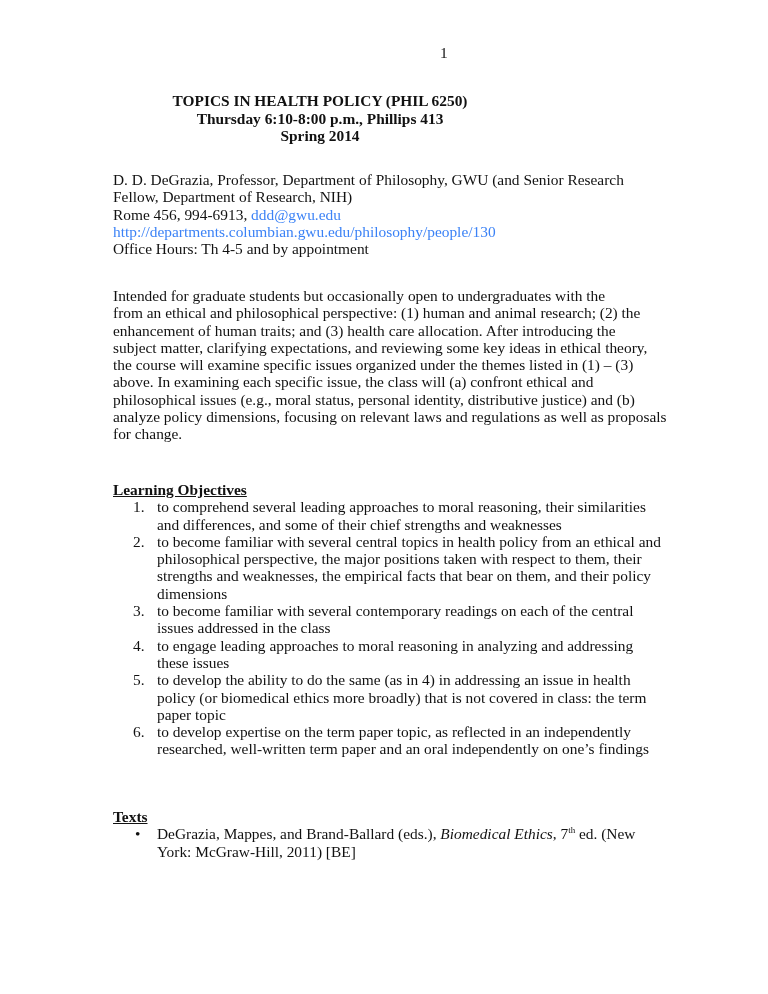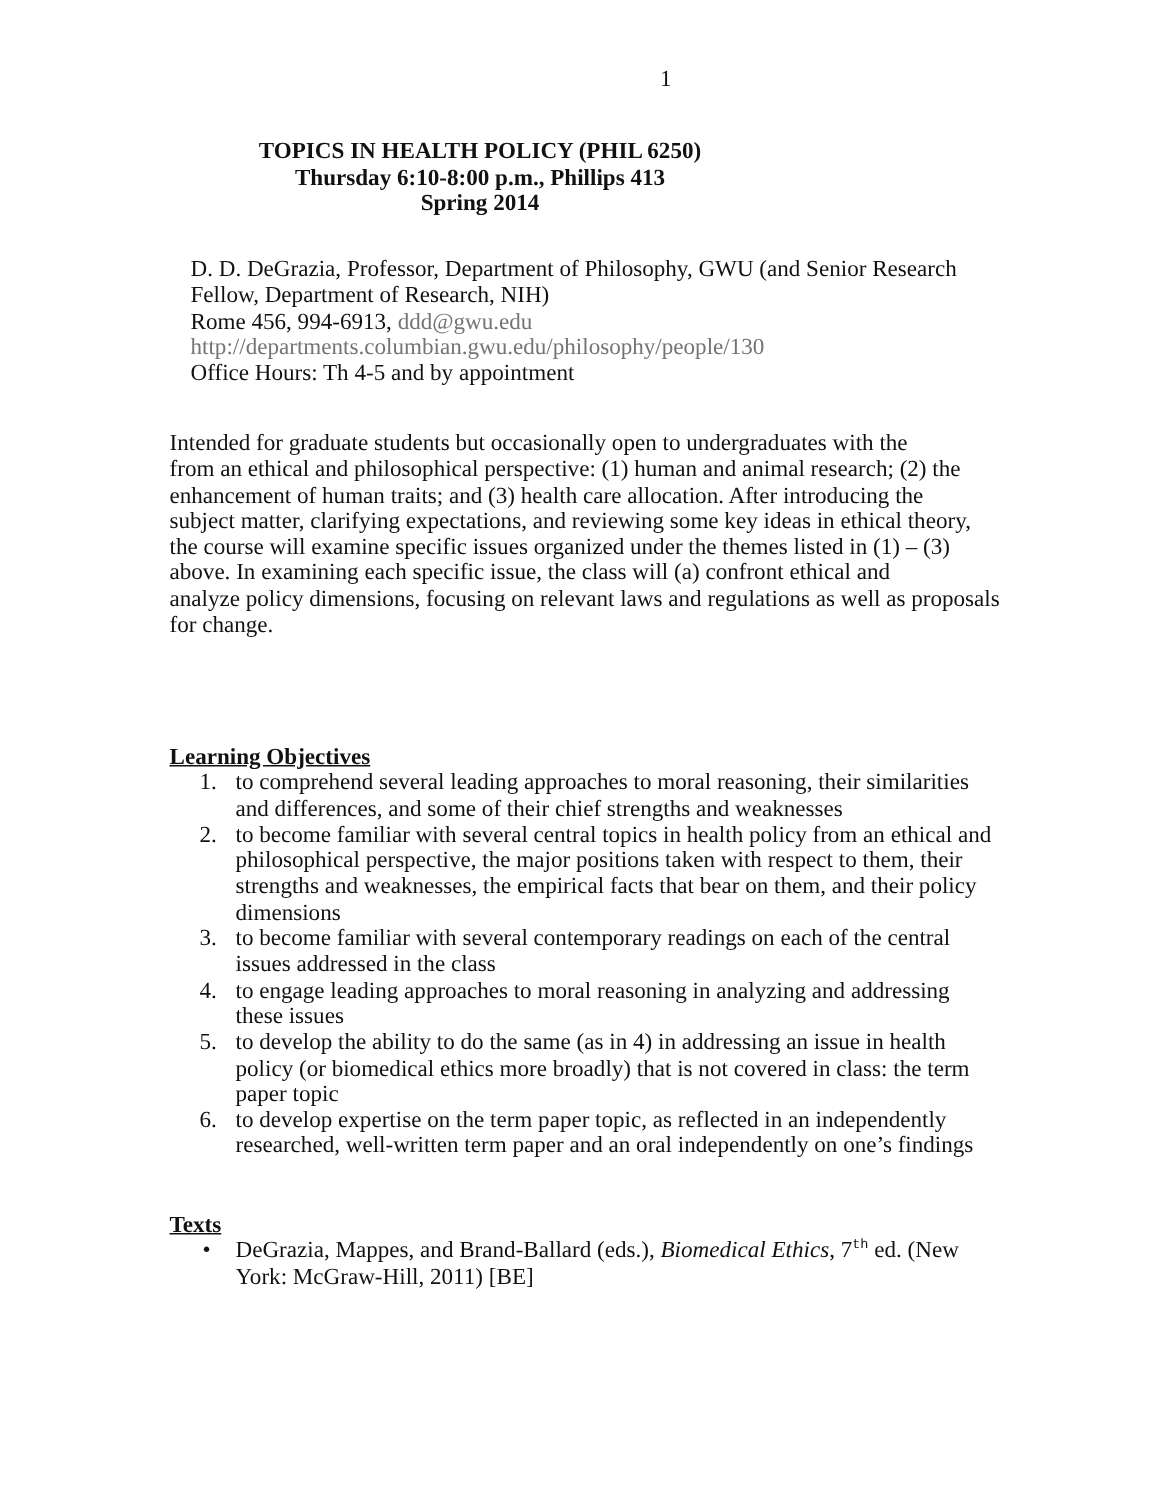--- a/index.html
+++ b/index.html
@@ -4,33 +4,33 @@
 <style>
   html, body { margin: 0; padding: 0; background: #ffffff; }
   body {
     width: 768px; height: 994px; position: relative; overflow: hidden;
     font-family: "Liberation Serif", "DejaVu Serif", serif;
     color: #111111; font-size: 15.4px; line-height: 17.3px;
   }
   #pn { position: absolute; top: 44px; left: 440px; }
   .title-block { position: absolute; top: 92px; left: 0; width: 640px; text-align: center; font-weight: bold; }
   .title-block div { line-height: 17.5px; }
-  .instructor { position: absolute; top: 171px; left: 127px; width: 560px; }
+  .instructor { position: absolute; top: 171px; left: 113px; width: 560px; }
   .instructor div { white-space: nowrap; }
-  a.link { color: #737373; text-decoration: none; }
+  a.link { color: #3b82f6; text-decoration: none; }
   .intro { position: absolute; top: 287px; left: 113px; width: 470px; }
   .intro div { white-space: nowrap; }
   .section { position: absolute; left: 113px; width: 580px; }
   .heading { font-weight: bold; text-decoration: underline; }
   .ol { margin: 0; padding: 0; list-style: none; }
   .ol li { position: relative; padding-left: 44px; }
   .ol li .num { position: absolute; left: 20px; }
   .ol li .line { white-space: nowrap; display: block; }
   .ul li .bul { position: absolute; left: 22px; }
-  sup { font-size: 9px; line-height: 0; vertical-align: 6px; font-family: Liberation Mono, monospace; }
+  sup { font-size: 9px; line-height: 0; vertical-align: 6px; }
 </style>
 </head>
 <body>
 
 <div id="pn">1</div>
 
 <div class="title-block">
   <div>TOPICS IN HEALTH POLICY (PHIL 6250)</div>
   <div>Thursday 6:10-8:00 p.m., Phillips 413</div>
   <div>Spring 2014</div>
@@ -44,25 +44,26 @@
   <div>Office Hours: Th 4-5 and by appointment</div>
 </div>
 
 <div class="intro">
   <div>Intended for graduate students but occasionally open to undergraduates with the</div>
   <div>from an ethical and philosophical perspective: (1) human and animal research; (2) the</div>
   <div>enhancement of human traits; and (3) health care allocation.  After introducing the</div>
   <div>subject matter, clarifying expectations, and reviewing some key ideas in ethical theory,</div>
   <div>the course will examine specific issues organized under the themes listed in (1) – (3)</div>
   <div>above.  In examining each specific issue, the class will (a) confront ethical and</div>
+  <div>philosophical issues (e.g., moral status, personal identity, distributive justice) and (b)</div>
   <div>analyze policy dimensions, focusing on relevant laws and regulations as well as proposals</div>
   <div>for change.</div>
 </div>
 
-<div class="section" style="top:496px;">
+<div class="section" style="top:481px;">
   <div class="heading">Learning Objectives</div>
   <ul class="ol">
     <li>
       <span class="num">1.</span>
       <span class="line">to comprehend several leading approaches to moral reasoning, their similarities</span>
       <span class="line">and differences, and some of their chief strengths and weaknesses</span>
     </li>
     <li>
       <span class="num">2.</span>
       <span class="line">to become familiar with several central topics in health policy from an ethical and</span>

